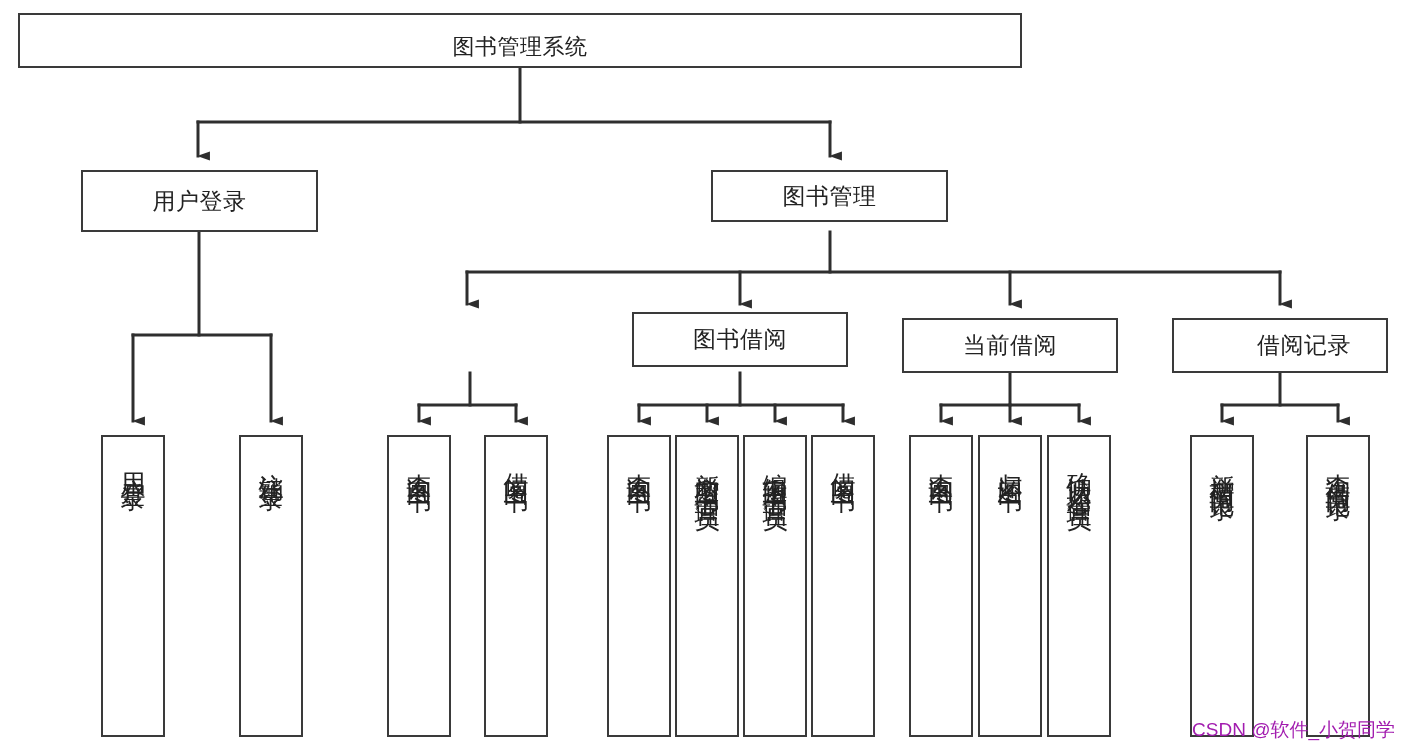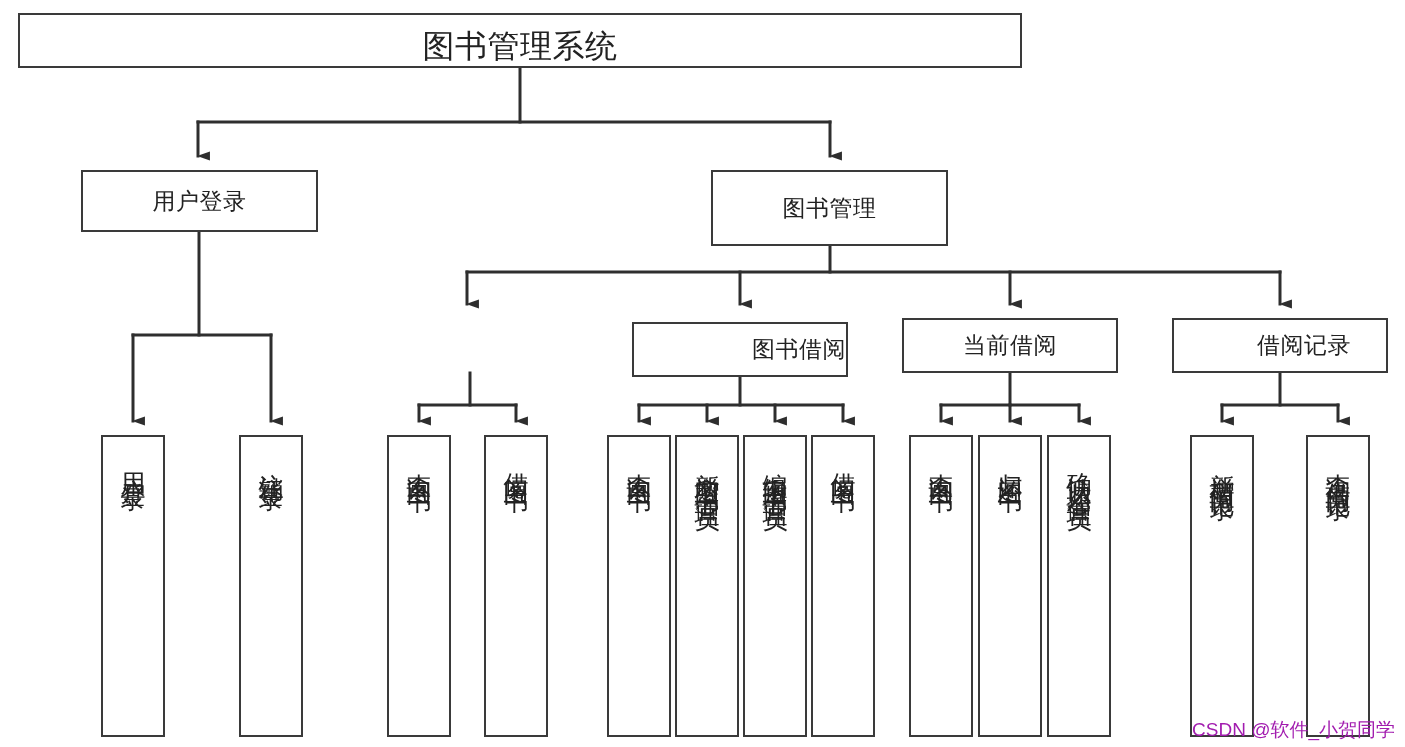--- a/index.html
+++ b/index.html
@@ -27,21 +27,21 @@
     text-align:center;
     line-height:1.05;
     letter-spacing:0.5px;
   }
   
   .h-node .lbl{
     font-size:23px;
     white-space:nowrap;
   }
   
-  #node-root .lbl{font-size:32px;margin-top:12px;}
+  #node-root .lbl{font-size:22px;margin-top:12px;}
 
   
   .v-node{
     align-items:flex-start;
     padding-top:16px;
   }
   .v-node .lbl{
     writing-mode:vertical-rl;
     text-orientation:upright;
     font-size:25px;
@@ -116,26 +116,26 @@
   </svg>
 
   <div class="node h-node" id="node-root" style="left:18px;top:13px;width:1004px;height:55px;">
     <span class="lbl">图书管理系统</span>
   </div>
 
   <div class="node h-node" style="left:81px;top:170px;width:237px;height:62px;">
     <span class="lbl">用户登录</span>
   </div>
 
-  <div class="node h-node" style="left:711px;top:170px;width:237px;height:76px;">
+  <div class="node h-node" style="left:711px;top:170px;width:237px;height:52px;">
     <span class="lbl">图书管理</span>
   </div>
 
 
-  <div class="node h-node" style="left:632px;top:322px;width:216px;height:55px;justify-content:flex-end;">
+  <div class="node h-node" style="left:632px;top:312px;width:216px;height:55px;">
     <span class="lbl">图书借阅</span>
   </div>
 
   <div class="node h-node" style="left:902px;top:318px;width:216px;height:55px;align-items:center;">
     <span class="lbl">当前借阅</span>
   </div>
 
   <div class="node h-node" style="left:1172px;top:318px;width:216px;height:55px;padding-left:48px;">
     <span class="lbl">借阅记录</span>
   </div>

